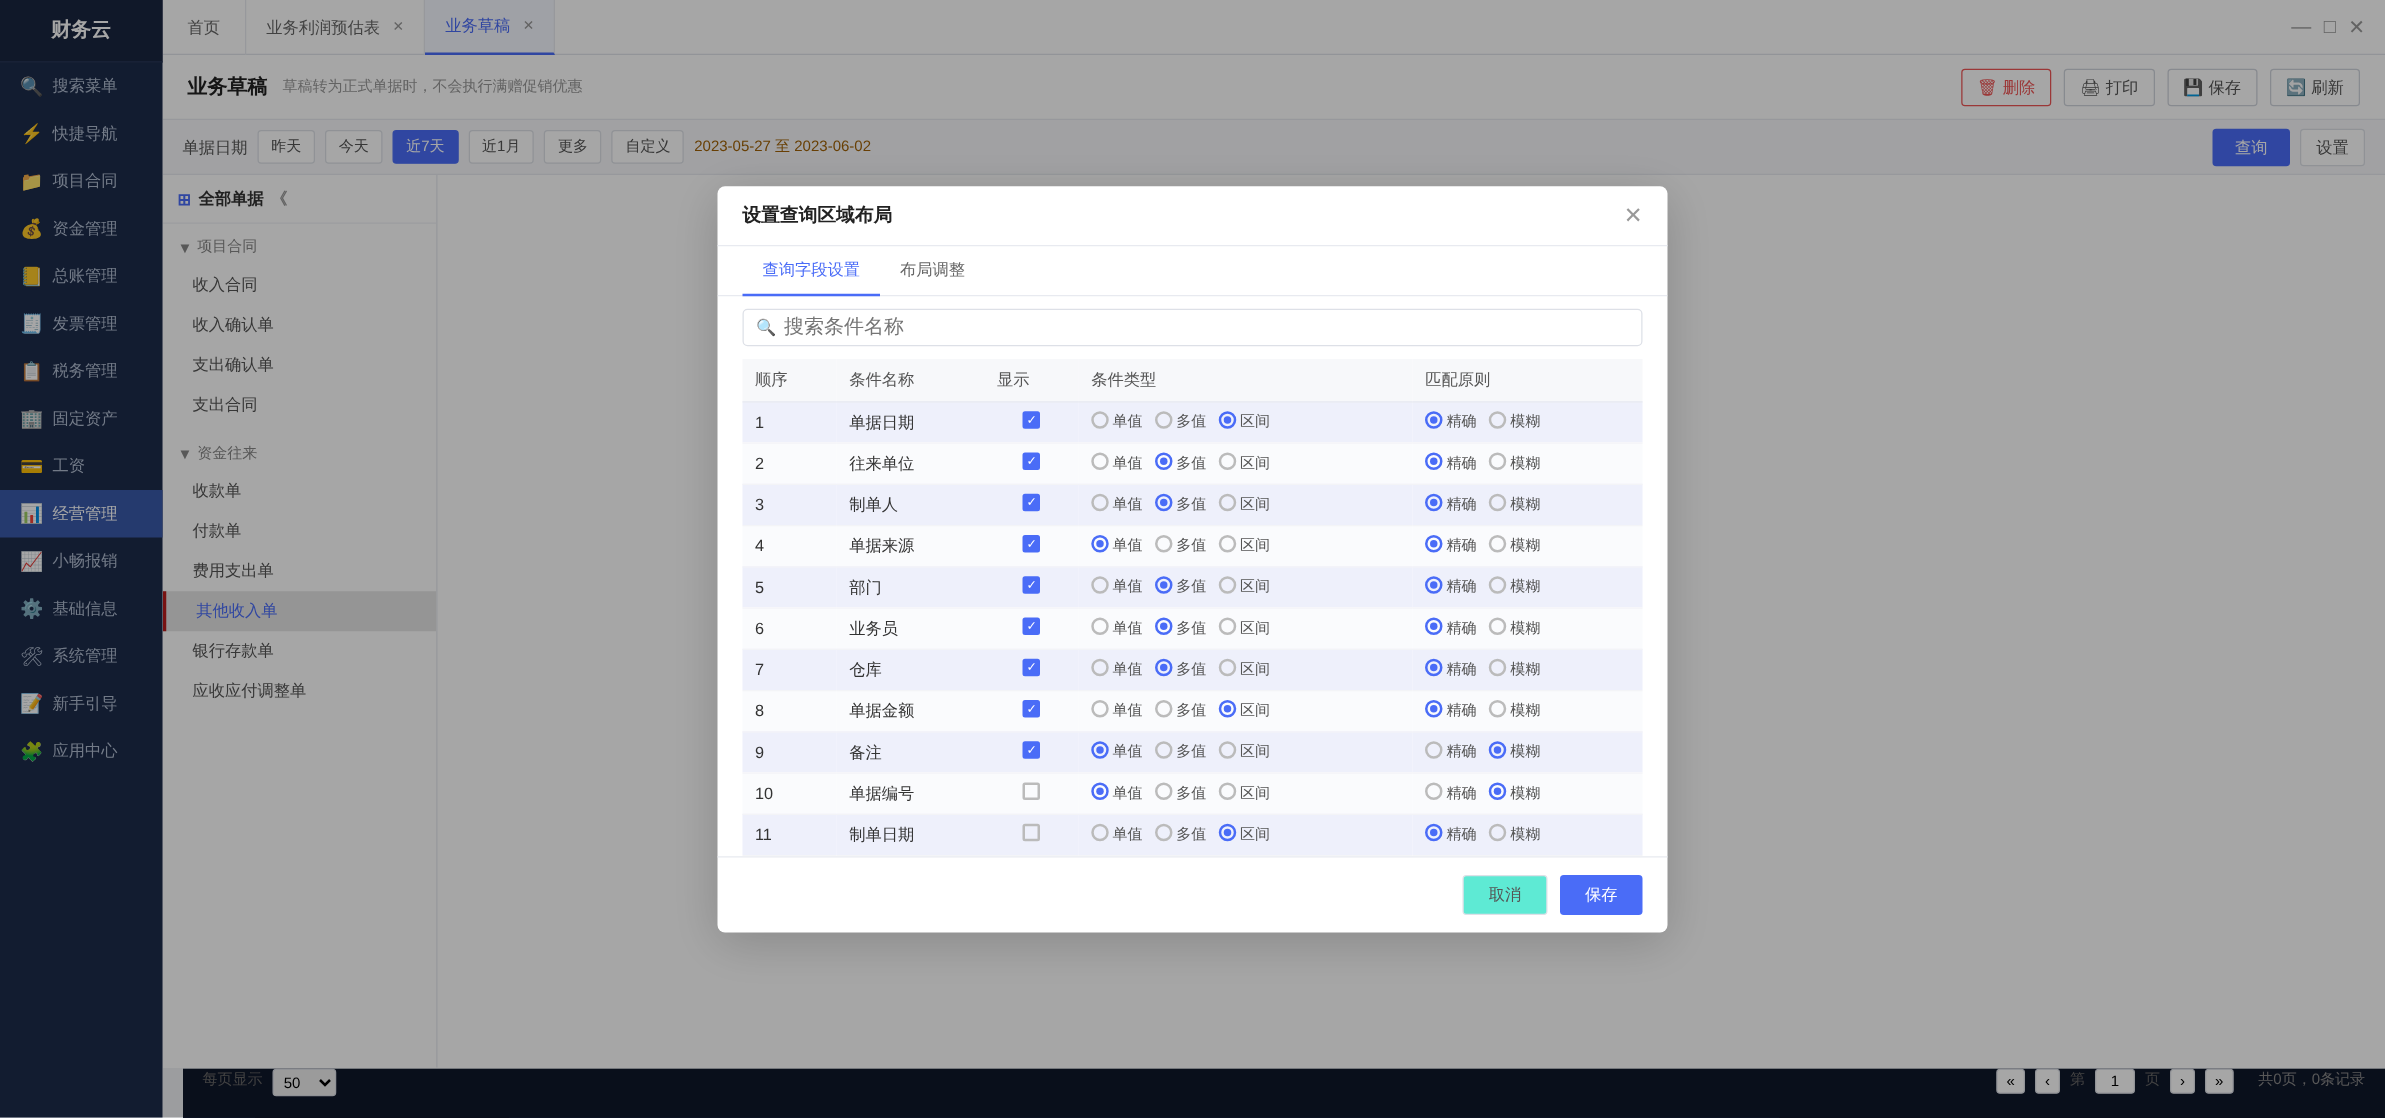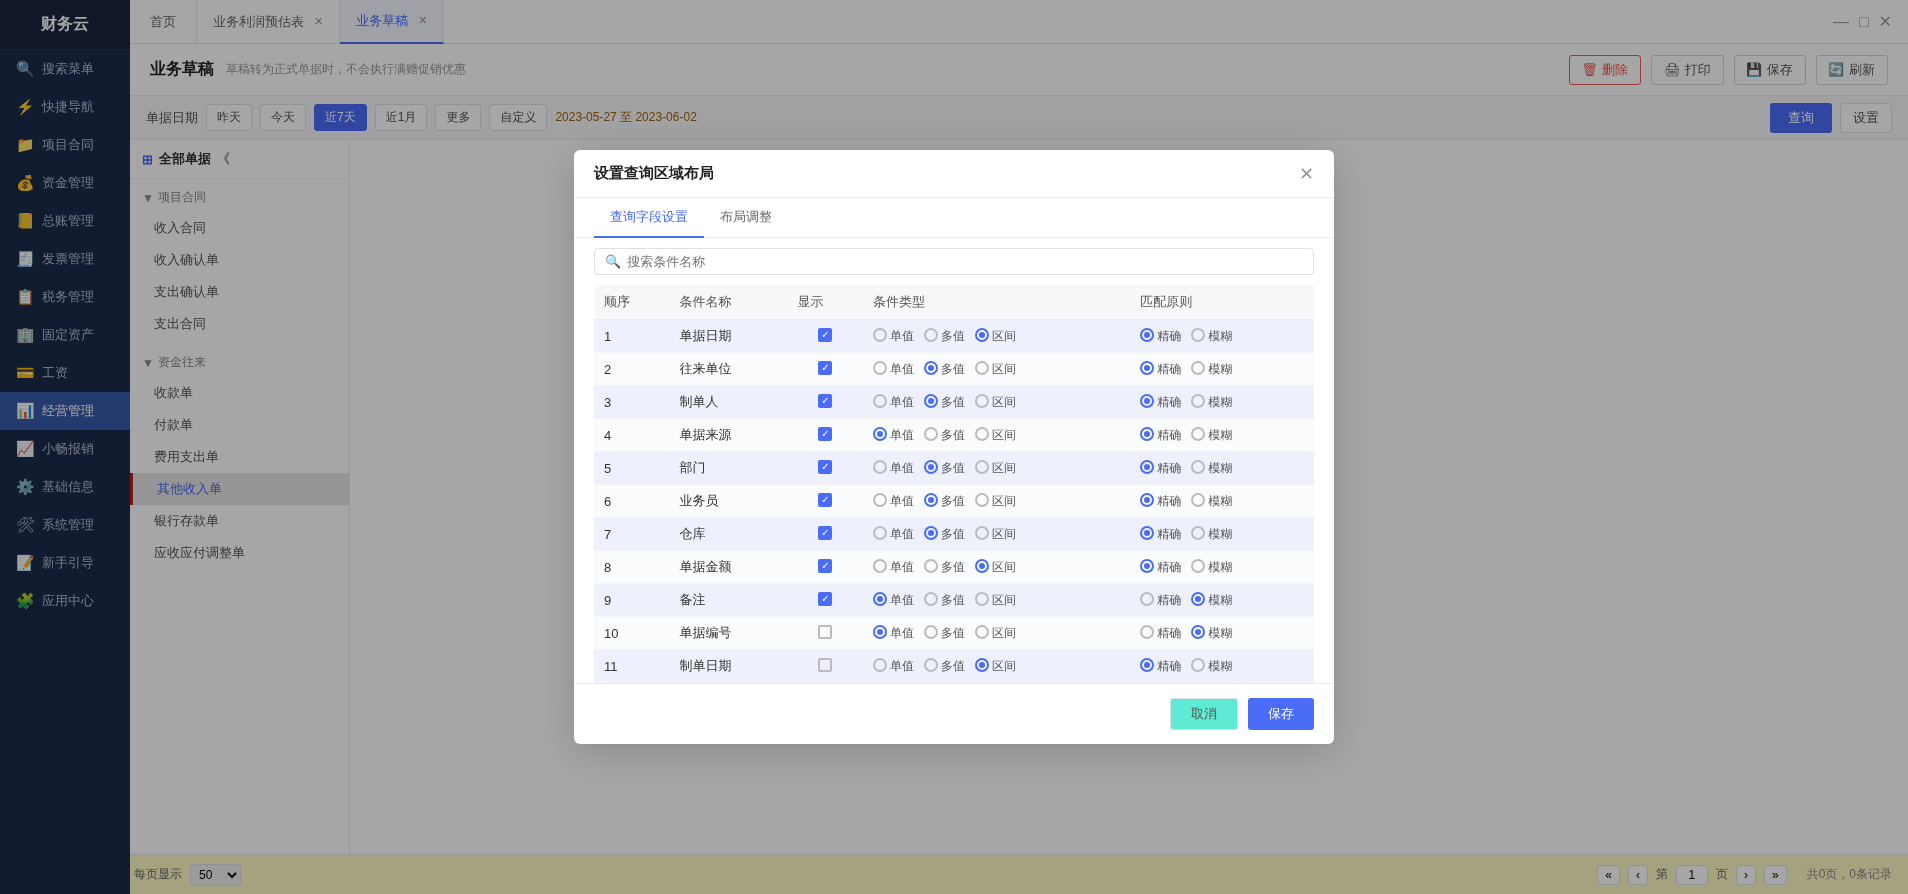--- a/index.html
+++ b/index.html
@@ -50,21 +50,21 @@
     .tree-item { padding: 7px 12px 7px 24px; font-size: 13px; color: #555; cursor: pointer; font-family: Liberation Serif, serif; }
     .tree-item.active { background: #e5e5e5; color: #4a6cf7; border-left: 3px solid #b91c1c; font-weight: 500; }
 
     
     .table-empty { display: flex; align-items: center; justify-content: center; height: 200px; color: #aaa; font-size: 14px; }
     table { width: 100%; border-collapse: collapse; font-size: 13px; }
     th { background: #f7f8fa; border-bottom: 1px solid #e8eaf0; padding: 8px 12px; text-align: left; font-weight: 500; color: #666; white-space: nowrap; }
     td { padding: 8px 12px; border-bottom: 1px solid #f0f2f5; color: #333; }
 
     
-    .bottom-bar { position: fixed; bottom: 0; left: 118px; right: 0; height: 40px; background: #fef9c3; border-top: 1px solid #e8eaf0; display: flex; align-items: center; padding: 0 16px; gap: 8px; font-size: 12px; color: #666; z-index: 8; }
+    .bottom-bar { position: fixed; bottom: 0; left: 146px; right: 0; height: 40px; background: #0f172a; border-top: 1px solid #e8eaf0; display: flex; align-items: flex-start; padding: 0 16px; gap: 8px; font-size: 12px; color: #666; z-index: 8; }
     .bottom-bar .spacer { flex: 1; }
 
     
     .overlay { position: fixed; top: 0; left: 0; right: 0; bottom: 0; background: rgba(0,0,0,0.35); z-index: 100; display: flex; align-items: center; justify-content: center; }
 
     
     .dialog { background: #fff; border-radius: 6px; width: 760px; max-height: 620px; display: flex; flex-direction: column; box-shadow: 0 8px 40px rgba(0,0,0,0.18); }
     .dialog-header { display: flex; align-items: center; justify-content: space-between; padding: 14px 20px; border-bottom: 1px solid #e8eaf0; }
     .dialog-title { font-size: 15px; font-weight: bold; color: #222; }
     .dialog-close { cursor: pointer; color: #999; font-size: 18px; line-height: 1; }
@@ -72,21 +72,21 @@
     .dialog-footer { display: flex; justify-content: flex-end; gap: 10px; padding: 14px 20px; border-top: 1px solid #e8eaf0; }
 
     
     .dialog-tabs { display: flex; border-bottom: 1px solid #e8eaf0; padding: 0 20px; gap: 0; }
     .dialog-tab { padding: 10px 16px; font-size: 13px; color: #666; cursor: pointer; border-bottom: 2px solid transparent; margin-bottom: -1px; }
     .dialog-tab.active { color: #4a6cf7; border-bottom-color: #4a6cf7; font-weight: 500; }
 
     
     .dialog-search { padding: 10px 20px; }
     .search-input-wrap { display: flex; align-items: center; border: 1px solid #dde0e7; border-radius: 4px; padding: 5px 10px; gap: 6px; background: #fff; }
-    .search-input-wrap input { border: none; outline: none; font-size: 13px; width: 100%; color: #333; background: transparent; }
+    .search-input-wrap input { border: none; outline: none; font-size: 16px; width: 100%; color: #333; background: transparent; }
     .search-icon-inner { color: #aaa; font-size: 13px; }
 
     
     .dialog-table-wrap { flex: 1; overflow-y: auto; padding: 0 20px 0 20px; }
     .dialog-table { width: 100%; border-collapse: collapse; font-size: 13px; }
     .dialog-table th { background: #f7f8fa; padding: 8px 10px; text-align: left; font-weight: 500; color: #555; border-bottom: 1px solid #e8eaf0; white-space: nowrap; }
     .dialog-table td { padding: 7px 10px; border-bottom: 1px solid #f3f4f7; color: #333; }
     .dialog-table tr:nth-child(even) { background: #fafbfd; }
     .dialog-table tr.highlighted td { background: #eef0fb; }
 

